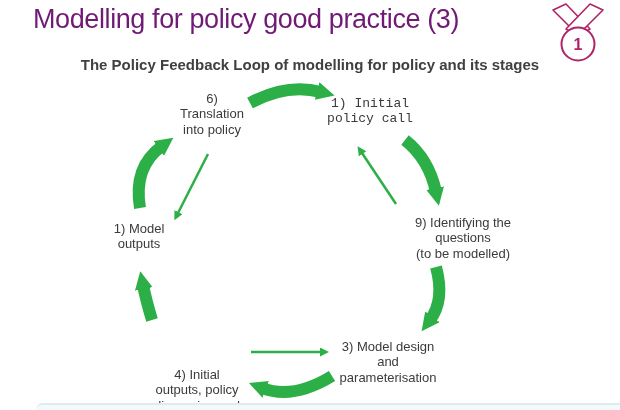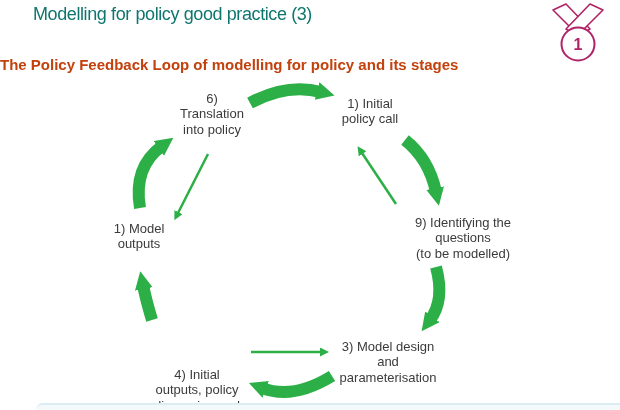--- a/index.html
+++ b/index.html
@@ -2,25 +2,25 @@
 <html><head>
 <meta charset="utf-8">
 <style>
   html,body{margin:0;padding:0;}
   body{
     width:620px;height:410px;position:relative;overflow:hidden;
     background:#ffffff;font-family:"Liberation Sans",sans-serif;
   }
   .title{
     position:absolute;left:33px;top:4px;
-    font-size:18px;color:#0f766e;letter-spacing:-0.4px;white-space:nowrap;
+    font-size:27px;color:#701a75;letter-spacing:-0.4px;white-space:nowrap;
   }
   .subtitle{
-    position:absolute;left:0;top:56px;width:620px;text-align:left;
-    font-size:15px;font-weight:bold;color:#c2410c;
+    position:absolute;left:0;top:56px;width:620px;text-align:center;
+    font-size:15px;font-weight:bold;color:#404040;
   }
   .medal{position:absolute;left:544px;top:2px;width:68px;height:62px;}
   .arrows{position:absolute;left:0;top:0;}
   .stage{
     position:absolute;transform:translateX(-50%);
     text-align:center;white-space:pre-line;
     font-size:13px;line-height:1.18;color:#3b3b3b;
   }
   .footer-bar{
     position:absolute;left:36px;right:0;bottom:0;height:5px;
@@ -59,21 +59,21 @@
     <path d="M 436 267 Q 445 300 430 320" fill="none" stroke="#2caf46" stroke-width="12" marker-end="url(#headThick)"></path>
     <path d="M 332 376 Q 293 400 262 388" fill="none" stroke="#2caf46" stroke-width="12" marker-end="url(#headThick)"></path>
     <path d="M 152 320 Q 146 300 143 285" fill="none" stroke="#2caf46" stroke-width="12" marker-end="url(#headThick)"></path>
     <path d="M 140 208 Q 133 167 162 146" fill="none" stroke="#2caf46" stroke-width="12" marker-end="url(#headThick)"></path>
 
     <path d="M 396 204 L 362 153" fill="none" stroke="#2caf46" stroke-width="2.5" marker-end="url(#headThin)"></path>
     <path d="M 251 352 L 321 352" fill="none" stroke="#2caf46" stroke-width="2.5" marker-end="url(#headThin)"></path>
     <path d="M 208 154 L 178 213" fill="none" stroke="#2caf46" stroke-width="2.5" marker-end="url(#headThin)"></path>
   </svg>
 
-  <div class="stage" style="left:370px;top:96px;">1) Initial
+  <div class="stage" style="left:370px;top:96px;font-family:Liberation Mono, monospace;">1) Initial
 policy call</div>
   <div class="stage" style="left:463px;top:215px;">9) Identifying the
 questions
 (to be modelled)</div>
   <div class="stage" style="left:388px;top:339px;">3) Model design
 and
 parameterisation</div>
   <div class="stage" style="left:197px;top:323px;margin-top:44px;">4) Initial
 outputs, policy
 discussion and

